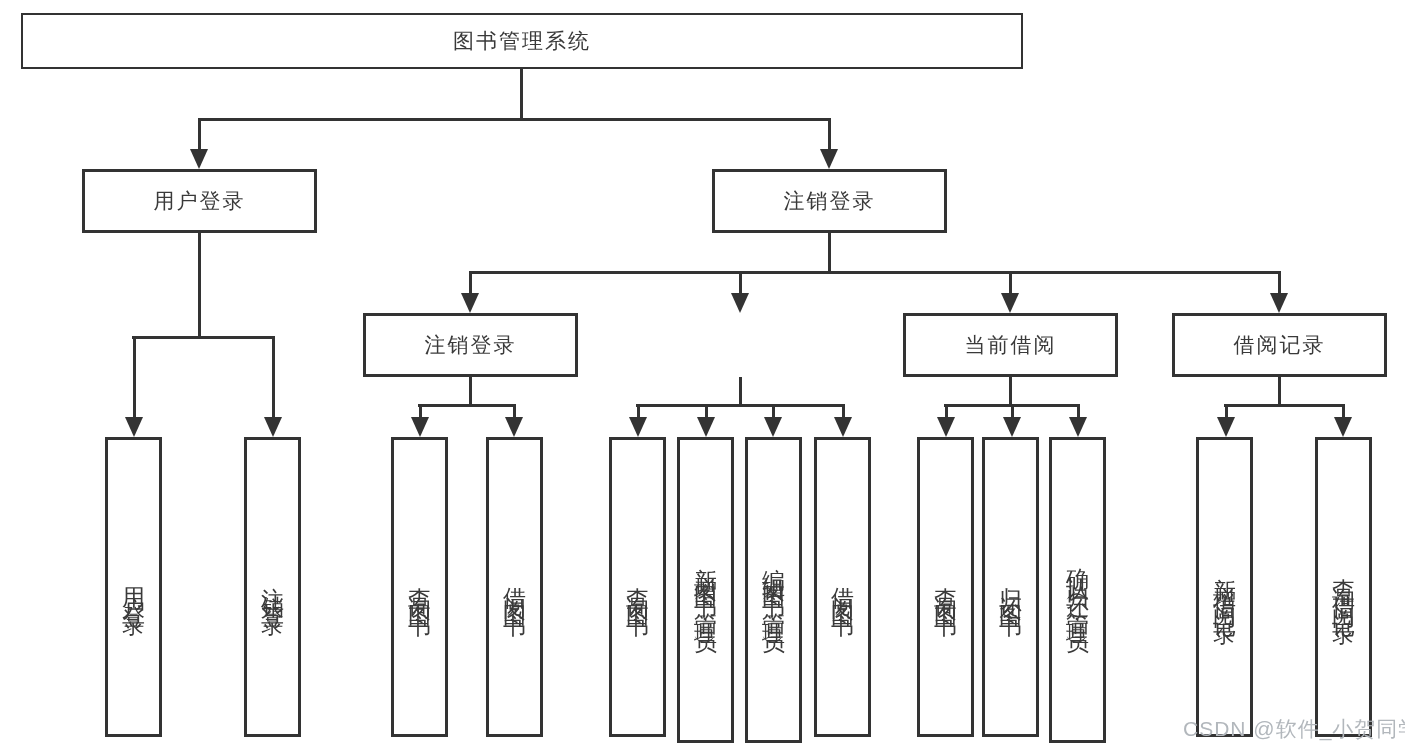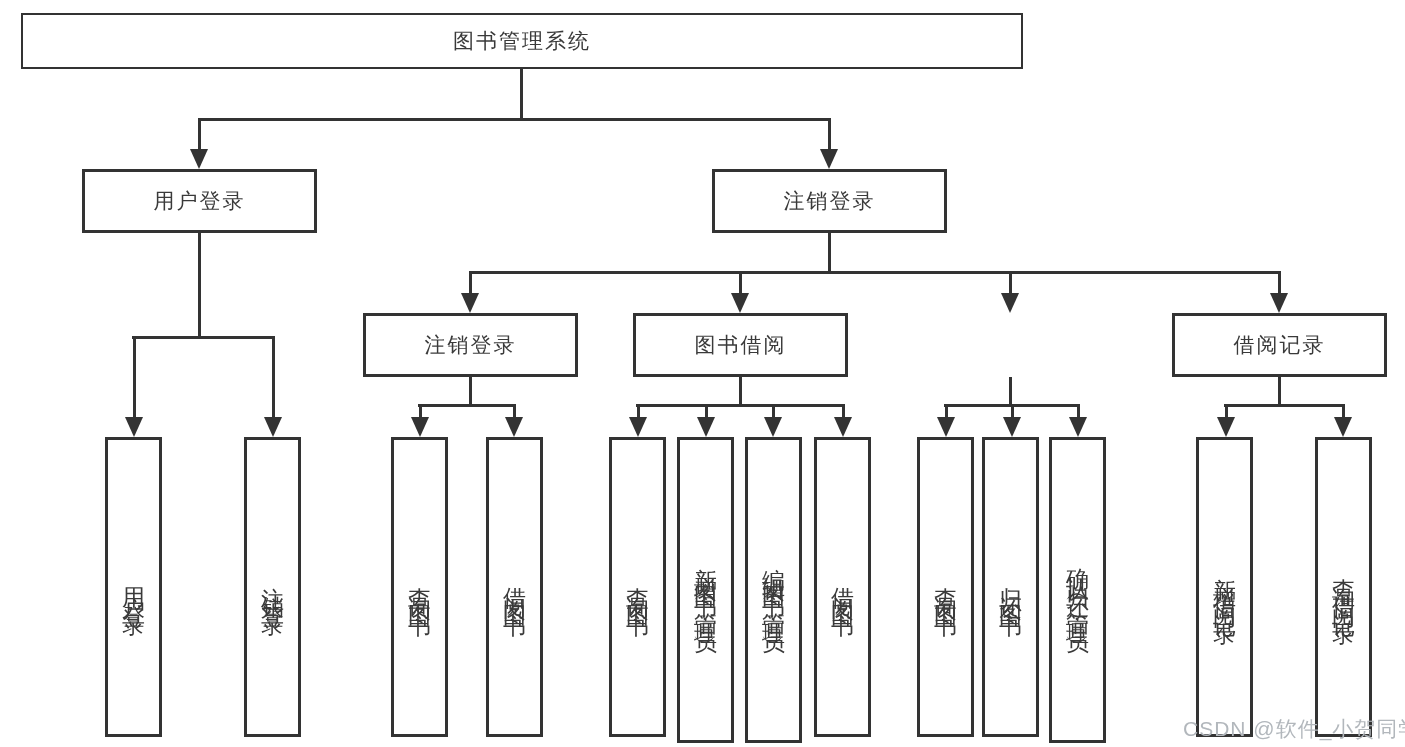--- a/index.html
+++ b/index.html
@@ -68,22 +68,22 @@
   <div class="vline" style="left:1009px;top:272px;height:23px;"></div>
   <div class="vline" style="left:1278px;top:272px;height:23px;"></div>
   <div class="arrow" style="left:461px;top:293px;"></div>
   <div class="arrow" style="left:731px;top:293px;"></div>
   <div class="arrow" style="left:1001px;top:293px;"></div>
   <div class="arrow" style="left:1270px;top:293px;"></div>
 
   <div class="box" style="left:363px;top:313px;width:215px;height:64px;">
     <span class="hlabel">注销登录</span>
   </div>
-  <div class="box" style="left:633px;top:313px;width:215px;height:64px;">
-    <span class="hlabel">图书借阅</span>
+  <div class="box" style="left:903px;top:313px;width:215px;height:64px;">
+    <span class="hlabel">当前借阅</span>
   </div>
   <div class="box" style="left:1172px;top:313px;width:215px;height:64px;">
     <span class="hlabel">借阅记录</span>
   </div>
 
   <div class="vline" style="left:469px;top:377px;height:30px;"></div>
   <div class="hline" style="left:418px;top:404px;width:98px;"></div>
   <div class="vline" style="left:419px;top:404px;height:15px;"></div>
   <div class="vline" style="left:513px;top:404px;height:15px;"></div>
   <div class="arrow" style="left:411px;top:417px;"></div>

